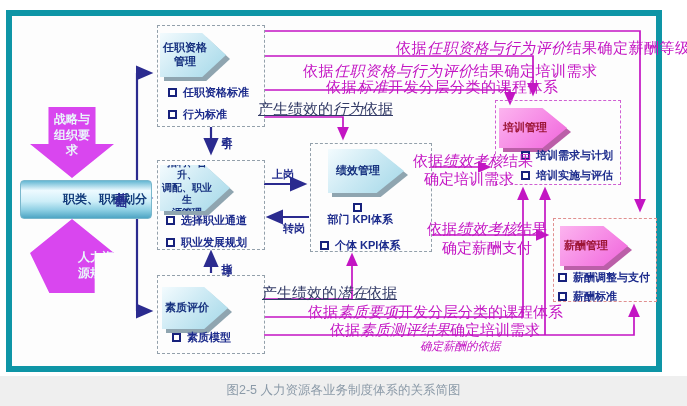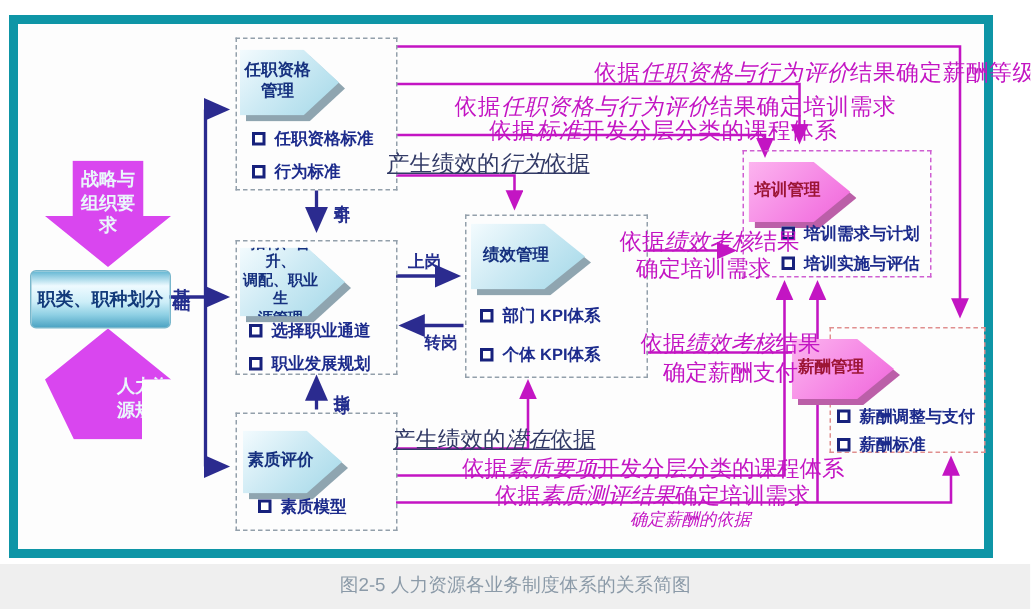--- a/index.html
+++ b/index.html
@@ -91,21 +91,21 @@
       <path d="M264,335 H634 V307" marker-end="url(#mM)"></path>
       <path d="M545,335 V190" marker-end="url(#mM)"></path>
     </g>
   </svg>
 
   <div class="bigarrow down" style="left:30px;top:107px;width:84px;height:71px;">
     <div class="t">战略与
 组织要
 求</div>
   </div>
-  <div class="cylbox" style="left:20px;top:180px;width:92px;height:37px;">
+  <div class="cylbox" style="left:20px;top:180px;width:92px;height:37px;padding-left:38px;">
     <div class="t">职类、职种划分</div>
   </div>
   <div class="bigarrow up" style="left:30px;top:219px;width:84px;height:74px;justify-content:flex-end;">
     <div class="t">人力资
 源规划</div>
   </div>
   <div class="lbl navy vert" style="left:112px;top:182px;font-size:12px;">基础</div>
 
   <div class="dbox" style="left:157px;top:25px;width:106px;height:100px;"></div>
   <div class="pent" style="left:160px;top:33px;width:66px;height:44px;">
@@ -154,28 +154,28 @@
       </div>
   </div>
   <div class="items" style="left:172px;top:330px;">
     <div class="item">
         <span class="bullet"></span>
         <span class="item-text">素质模型</span>
       </div>
   </div>
 
   <div class="dbox" style="left:310px;top:143px;width:120px;height:107px;"></div>
-  <div class="pent" style="left:314px;top:149px;width:76px;height:44px;">
+  <div class="pent" style="left:328px;top:149px;width:76px;height:44px;">
     <div class="sh"></div>
     <div class="face">
         <div class="t">绩效管理</div>
       </div>
   </div>
   <div class="items" style="left:320px;top:203px;">
-    <div class="item" style="margin-bottom:11px;">
+    <div class="item" style="margin-bottom:11px;flex-direction:column;">
         <span class="bullet"></span>
         <span class="item-text">部门 KPI体系</span>
       </div>
     <div class="item">
         <span class="bullet"></span>
         <span class="item-text">个体 KPI体系</span>
       </div>
   </div>
 
   <div class="dbox pink" style="left:495px;top:100px;width:124px;height:83px;"></div>
@@ -190,21 +190,21 @@
         <span class="bullet"></span>
         <span class="item-text">培训需求与计划</span>
       </div>
     <div class="item">
         <span class="bullet"></span>
         <span class="item-text">培训实施与评估</span>
       </div>
   </div>
 
   <div class="dbox salmon" style="left:553px;top:218px;width:102px;height:82px;"></div>
-  <div class="pent pink" style="left:528px;top:226px;width:68px;height:40px;">
+  <div class="pent pink" style="left:560px;top:226px;width:68px;height:40px;">
     <div class="sh"></div>
     <div class="face">
         <div class="t">薪酬管理</div>
       </div>
   </div>
   <div class="items" style="left:558px;top:270px;">
     <div class="item" style="margin-bottom:4px;">
         <span class="bullet"></span>
         <span class="item-text">薪酬调整与支付</span>
       </div>

